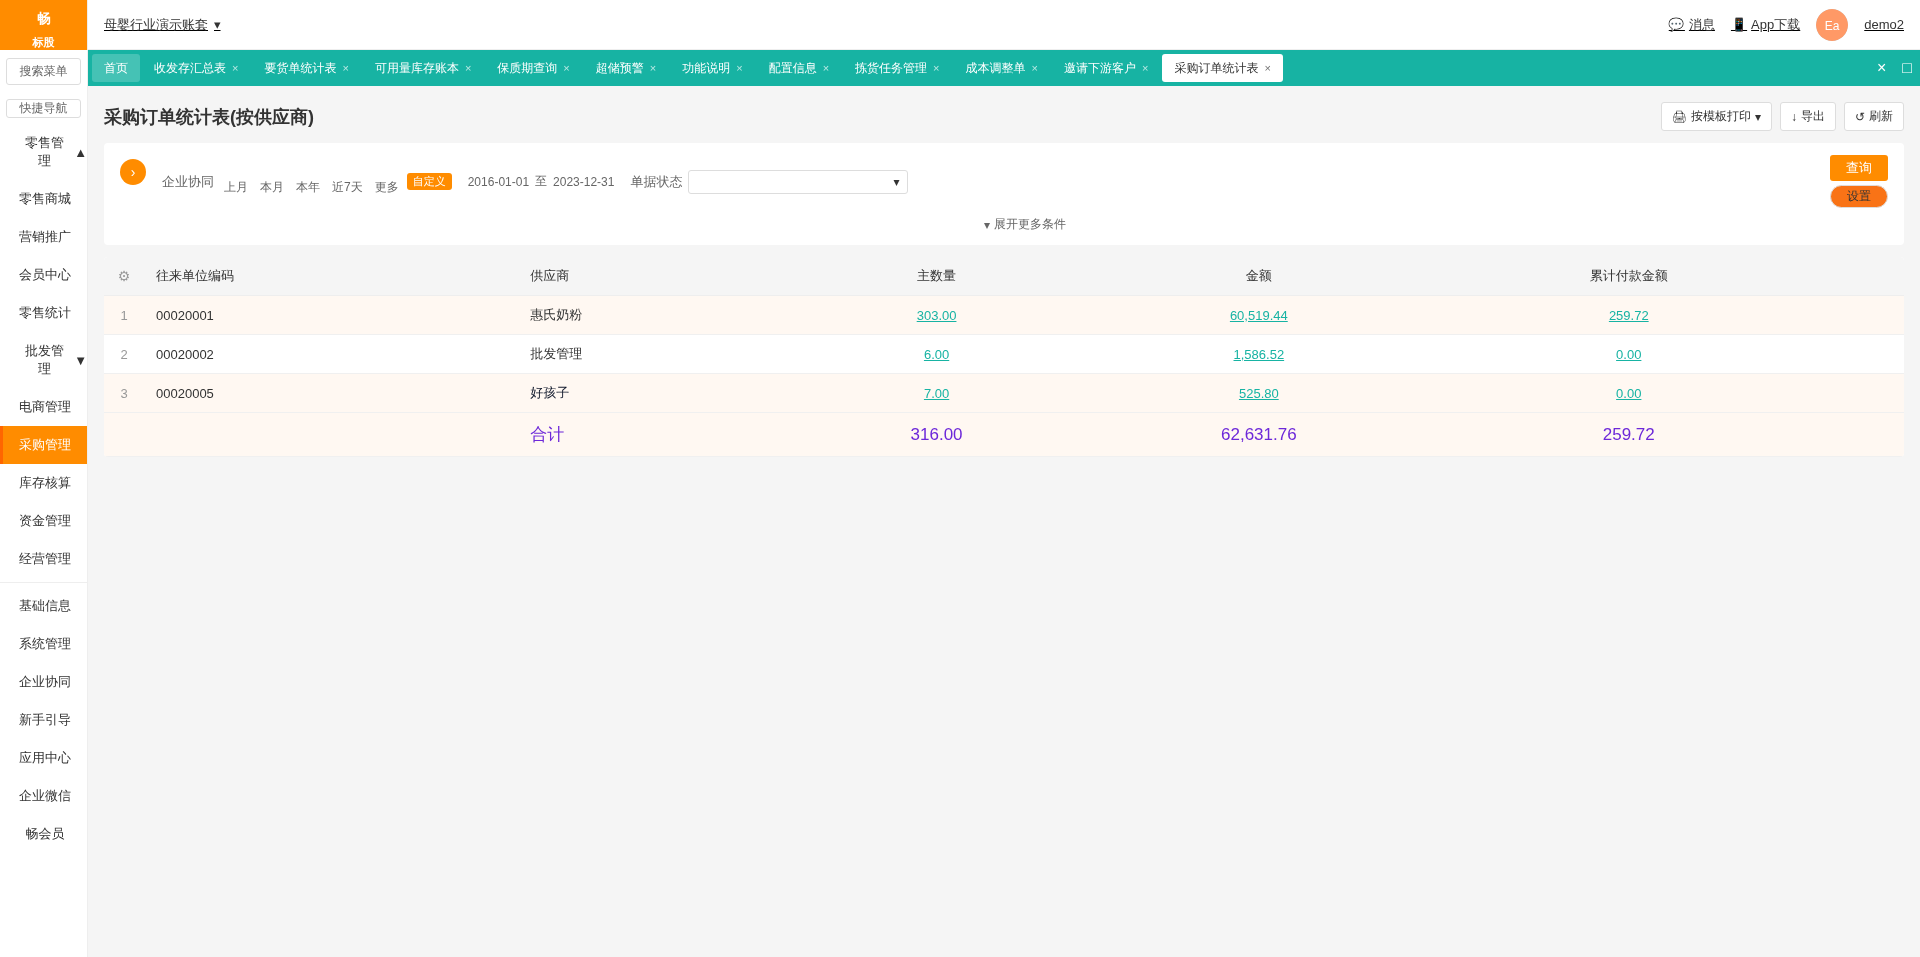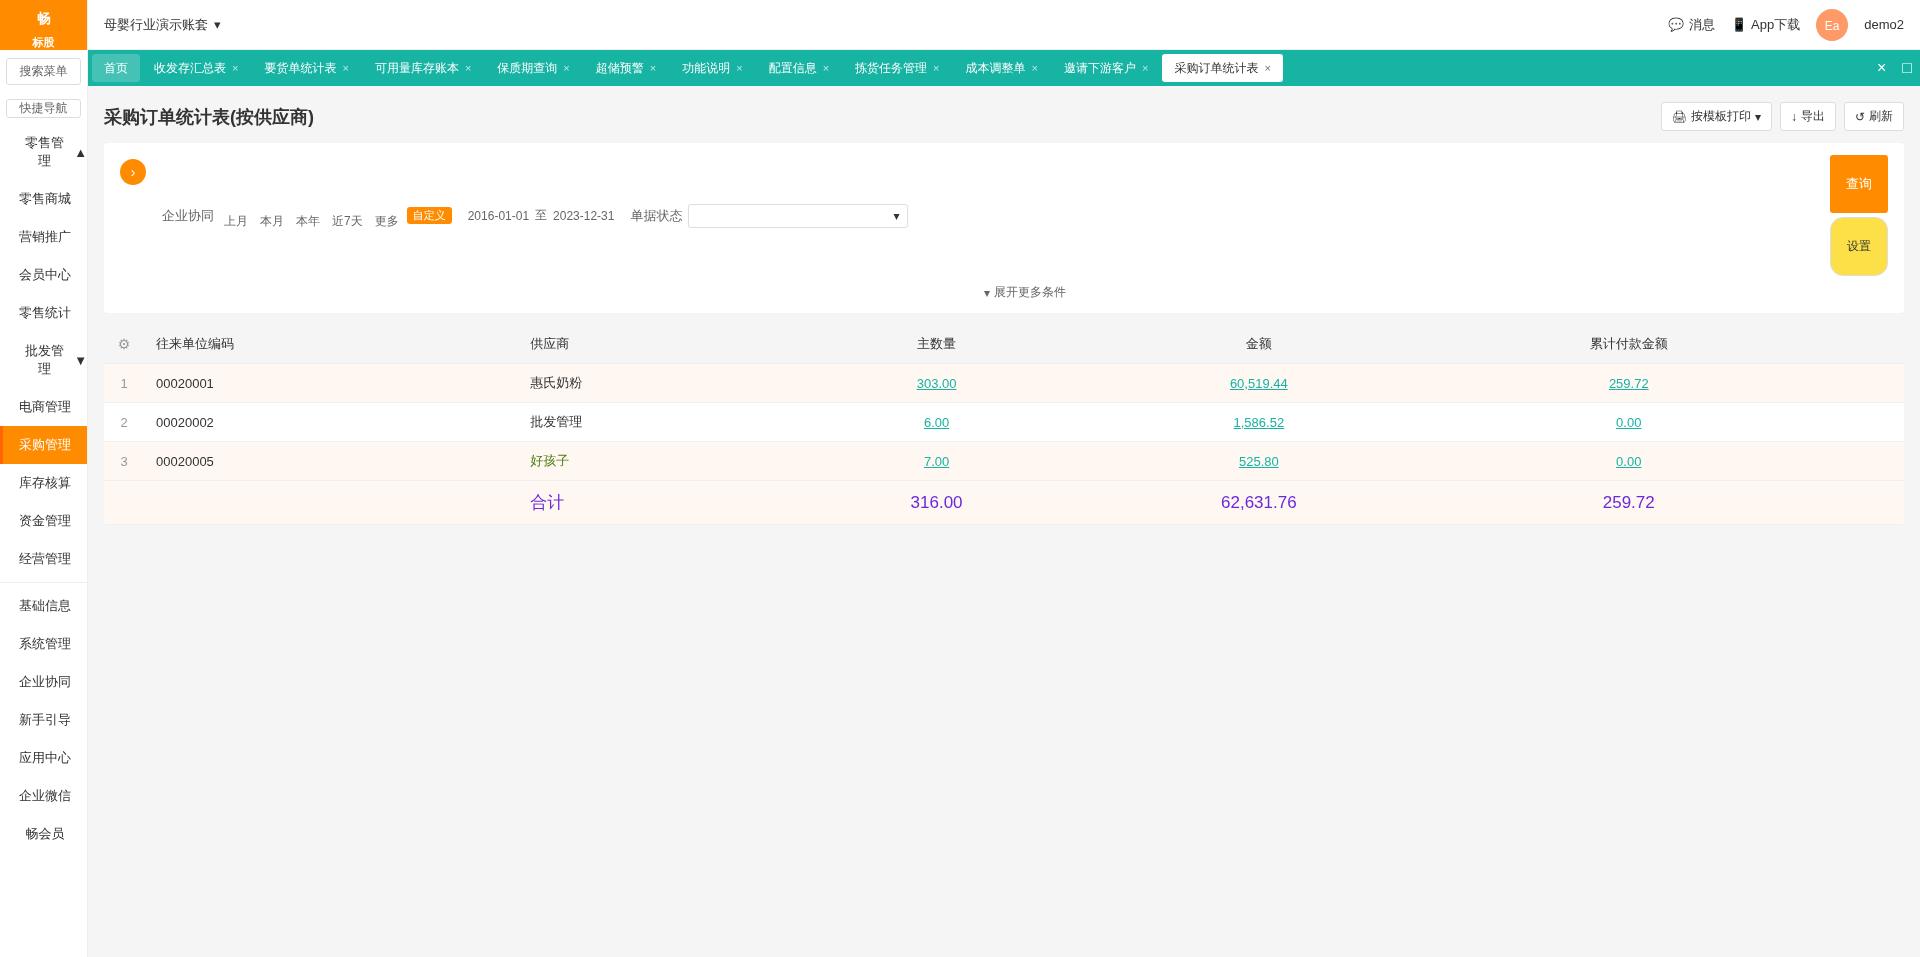--- a/index.html
+++ b/index.html
@@ -15,21 +15,21 @@
     .sidebar-nav-btn button { width: 100%; background: none; border: 1px solid #ddd; border-radius: 3px; padding: 0; font-size: 12px; color: #666; cursor: pointer; }
     .sidebar-item { padding: 10px 0; text-align: center; cursor: pointer; font-size: 13px; color: #333; border-left: 3px solid transparent; }
     .sidebar-item.active { background: #ff8c00; color: #fff; border-left: 3px solid #ff6600; }
     .sidebar-item.has-arrow { display: flex; align-items: center; justify-content: center; gap: 4px; margin-left: 16px; }
     .sidebar-divider { height: 1px; background: #eee; margin: 4px 0; }
 
     
     .main { flex: 1; display: flex; flex-direction: column; height: 957px; overflow: hidden; }
 
     
-    .topbar { height: 50px; background: #fff; display: flex; align-items: center; padding: 0 16px; border-bottom: 1px solid #eee; gap: 16px; }
+    .topbar { height: 50px; background: #fff; display: flex; align-items: center; padding: 0 16px; border-bottom: 1px solid #eee; gap: 16px; text-decoration: underline; }
     .topbar-workspace { display: flex; align-items: center; gap: 6px; font-size: 13px; color: #333; cursor: pointer; }
     .topbar-right { margin-left: auto; display: flex; align-items: center; gap: 16px; }
     .topbar-msg { display: flex; align-items: center; gap: 4px; font-size: 13px; color: #333; cursor: pointer; }
     .topbar-app { display: flex; align-items: center; gap: 4px; font-size: 13px; color: #333; cursor: pointer; }
     .topbar-avatar { width: 32px; height: 32px; border-radius: 50%; background: #ccc; display: flex; align-items: center; justify-content: center; overflow: hidden; cursor: pointer; }
     .topbar-username { font-size: 13px; color: #333; cursor: pointer; }
 
     
     .tabbar { height: 36px; background: #17b3a3; display: flex; align-items: center; padding: 0 4px; gap: 2px; overflow-x: auto; flex-shrink: 0; }
     .tabbar::-webkit-scrollbar { display: none; }
@@ -43,22 +43,22 @@
     
     .page-content { flex: 1; overflow: auto; padding: 16px; background: #f5f5f5; }
 
     
     .page-header { display: flex; align-items: center; justify-content: space-between; margin-bottom: 12px; }
     .page-title { font-size: 18px; font-weight: bold; color: #333; }
     .page-actions { display: flex; align-items: center; gap: 8px; }
     .btn-print { display: flex; align-items: center; gap: 4px; background: #fff; border: 1px solid #ddd; border-radius: 3px; padding: 5px 10px; font-size: 12px; color: #333; cursor: pointer; }
     .btn-export { display: flex; align-items: center; gap: 4px; background: #fff; border: 1px solid #ddd; border-radius: 3px; padding: 5px 10px; font-size: 12px; color: #333; cursor: pointer; }
     .btn-refresh { display: flex; align-items: center; gap: 4px; background: #fff; border: 1px solid #ddd; border-radius: 3px; padding: 5px 10px; font-size: 12px; color: #333; cursor: pointer; }
-    .btn-search { background: #ff8c00; color: #fff; border: none; border-radius: 3px; padding: 20px 16px; font-size: 13px; cursor: pointer; }
-    .btn-settings { background: #fde047; border: 1px solid #ddd; border-radius: 13px; padding: 20px 10px; font-size: 12px; color: #333; cursor: pointer; }
+    .btn-search { background: #ff8c00; color: #fff; border: none; border-radius: 3px; padding: 4px 16px; font-size: 13px; cursor: pointer; }
+    .btn-settings { background: #f97316; border: 1px solid #ddd; border-radius: 13px; padding: 2px 10px; font-size: 12px; color: #333; cursor: pointer; }
 
     
     .filter-panel { background: #fff; border-radius: 4px; padding: 12px 16px; margin-bottom: 12px; }
     .filter-row { display: flex; align-items: center; gap: 16px; flex-wrap: wrap; }
     .filter-item { display: flex; align-items: center; gap: 6px; }
     .filter-label { color: #666; font-size: 13px; white-space: nowrap; }
     .date-shortcuts { display: flex; align-items: center; gap: 4px; }
     .date-shortcut { font-size: 12px; color: #666; cursor: pointer; padding: 2px 4px; margin-top: 12px; }
     .date-range { font-size: 12px; color: #666; }
     .custom-badge { background: #ff8c00; color: #fff; font-size: 11px; padding: 1px 6px; border-radius: 3px; }
@@ -360,21 +360,21 @@
       <td style="color:#333; cursor:pointer;">00020002</td>
       <td style="color:#333; cursor:pointer;">批发管理</td>
       <td class="num-link">6.00</td>
       <td class="num-link">1,586.52</td>
       <td class="num-link">0.00</td>
       <td></td>
     </tr>
             <tr class="row-odd">
       <td class="row-num">3</td>
       <td style="color:#333; cursor:pointer;">00020005</td>
-      <td style="color:#4d7c0f; cursor:pointer;">好孩子</td>
+      <td style="color:#0f172a; cursor:pointer;">好孩子</td>
       <td class="num-link">7.00</td>
       <td class="num-link">525.80</td>
       <td class="num-link">0.00</td>
       <td></td>
     </tr>
           </tbody>
         <tfoot>
           <tr class="tfoot-row">
             <td></td>
             <td></td>

